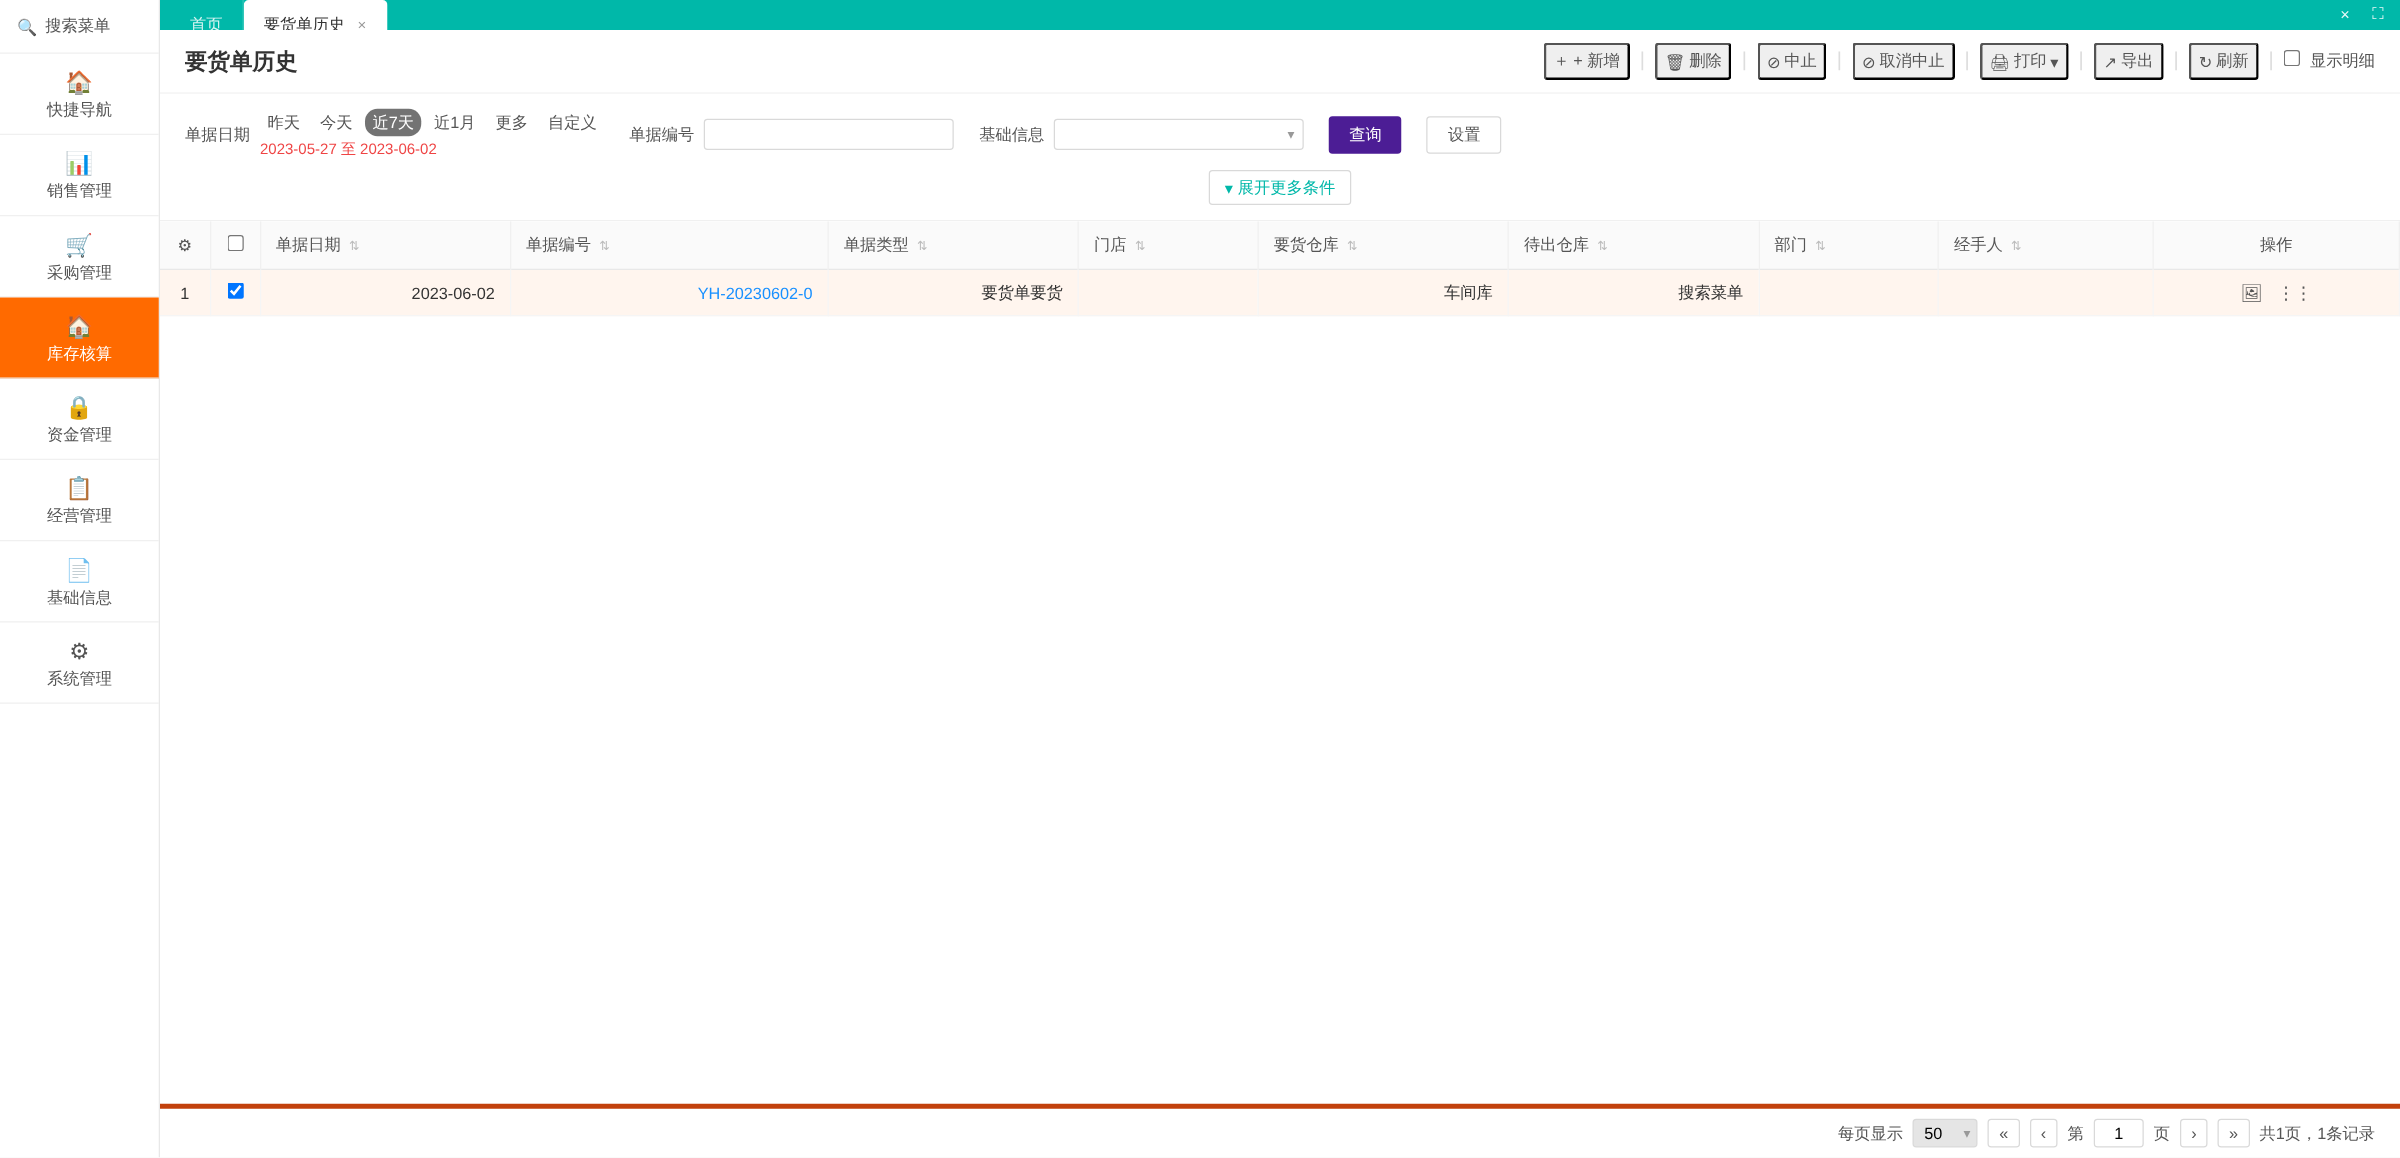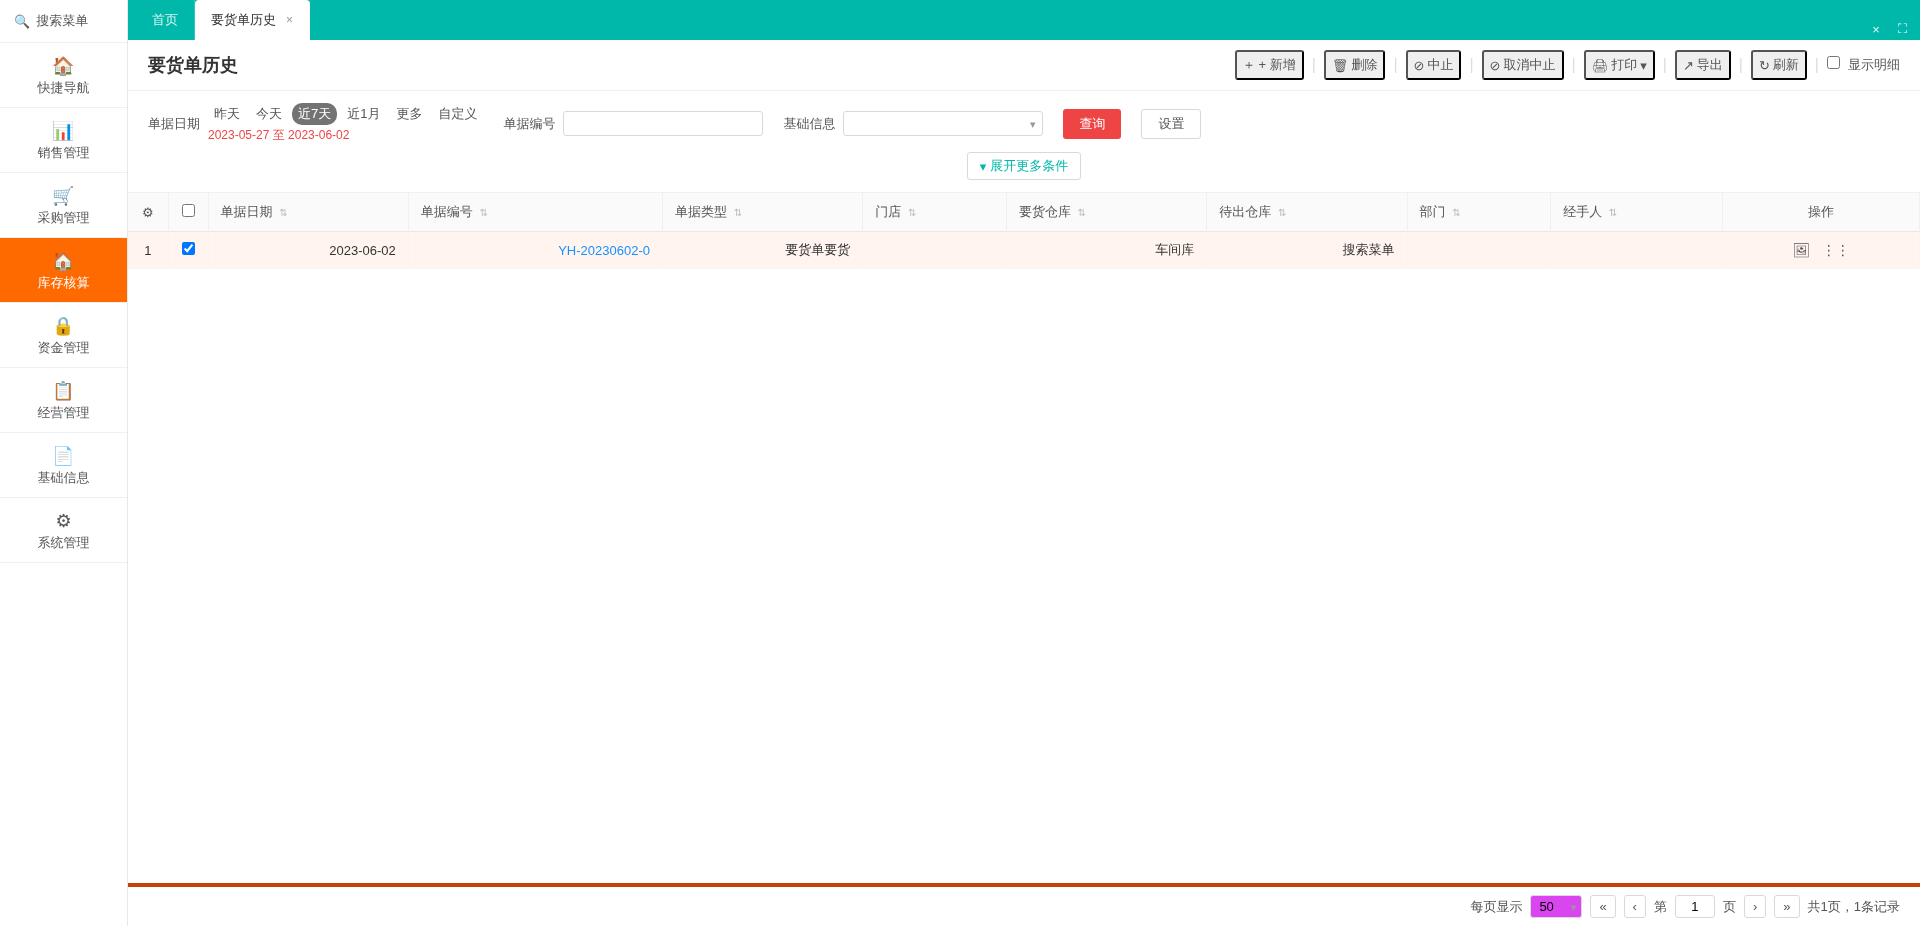--- a/index.html
+++ b/index.html
@@ -49,22 +49,22 @@
       flex: 1;
       display: flex;
       flex-direction: column;
       overflow: hidden;
     }
 
     
     .tab-bar {
       background: #00b8a9;
       display: flex;
-      align-items: flex-end;
-      height: 40px;
+      align-items: flex-start;
+      height: 24px;
       padding: 0 8px;
       gap: 0;
       flex-shrink: 0;
     }
     .tab {
       height: 40px;
       display: flex;
       align-items: center;
       padding: 0 16px;
       cursor: pointer;
@@ -134,21 +134,21 @@
       display: flex;
       align-items: center;
       gap: 3px;
       cursor: pointer;
       color: #555;
       font-size: 13px;
       padding: 4px 6px;
       border-radius: 3px;
     }
     .action-btn-primary {
-      background: #ef4444;
+      background: #4c1d95;
       color: #fff;
       border: none;
       padding: 6px 16px;
       border-radius: 3px;
       cursor: pointer;
       font-size: 13px;
     }
     .action-btn-secondary {
       background: #fff;
       color: #555;
@@ -349,21 +349,21 @@
     .pagination-select-wrapper {
       position: relative;
       display: inline-block;
     }
     .pagination-select {
       border: 1px solid #d9d9d9;
       border-radius: 3px;
       padding: 3px 20px 3px 8px;
       font-size: 13px;
       outline: none;
-      background: #d946ef;
+      background: #e5e5e5;
       appearance: none;
       cursor: pointer;
     }
     .pagination-select-wrapper::after {
       content: '▾';
       position: absolute;
       right: 6px;
       top: 50%;
       transform: translateY(-50%);
       color: #999;

